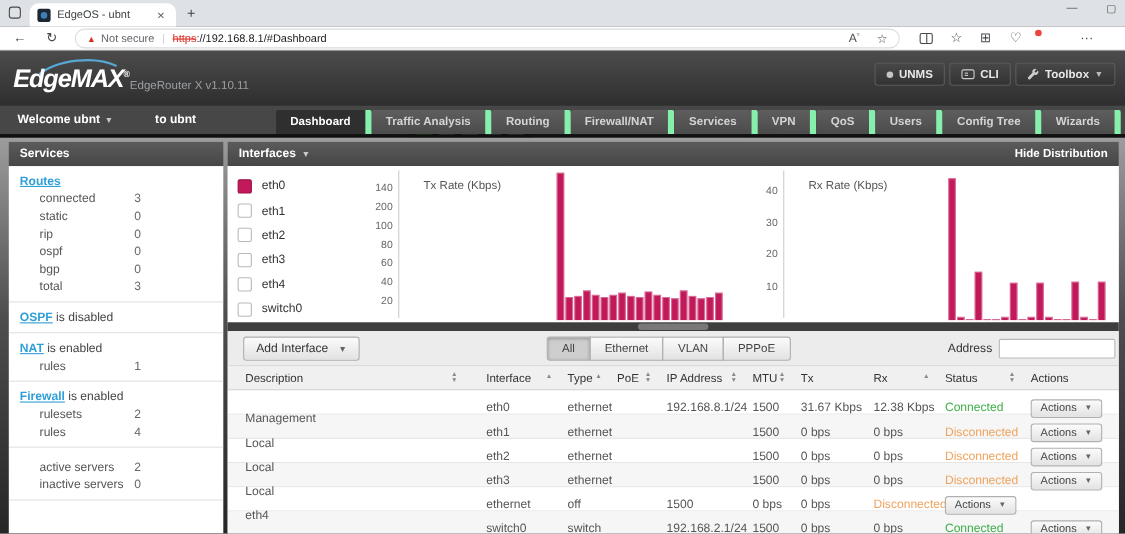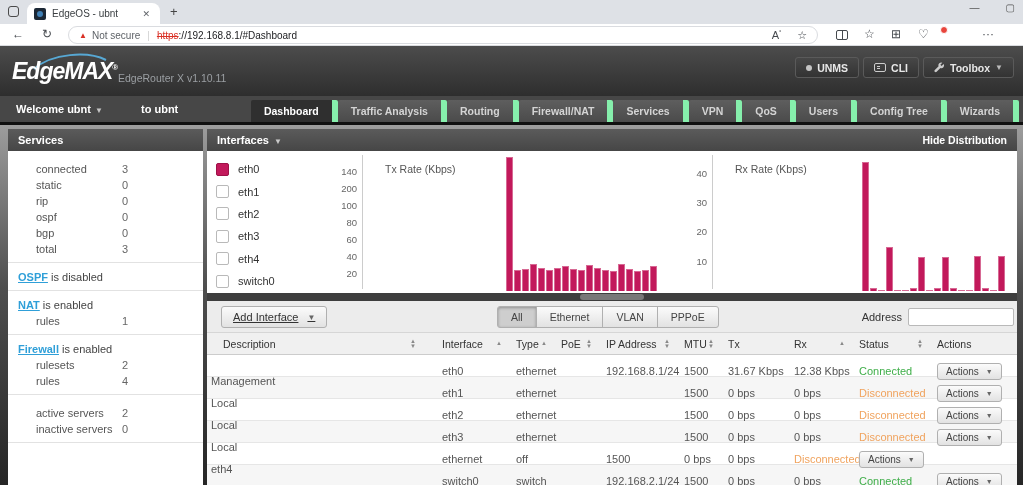--- a/index.html
+++ b/index.html
@@ -95,39 +95,39 @@
   .chart-title { position:absolute; top:12px; font-size:10.5px; color:#555; }
   .axis-line { position:absolute; top:4px; height:134px; width:1px; background:#ccc; }
   .tick { position:absolute; width:28px; text-align:right; font-size:9.5px; color:#666; }
   .bars { position:absolute; bottom:2px; display:flex; align-items:flex-end; }
   .bar { width:7px; margin-right:1px; border:1px solid rgba(255,255,255,.35); border-bottom:none; flex:0 0 auto; }
   .divider { position:absolute; top:142px; height:8px; left:0; right:0; background:#3e3e3e; }
   .divider-thumb { position:absolute; left:50%; margin-left:-32px; top:1px; width:64px; height:6px; background:#787878; border-radius:3px; }
 
   .iface-toolbar { position:absolute; top:150px; height:32px; left:0; right:0; background:#ececec; border-bottom:1px solid #d6d6d6; }
   .btn { background:linear-gradient(#fbfbfb,#e2e2e2); border:1px solid #b0b0b0; border-radius:3px; color:#333; font-size:11px; font-family:inherit; }
-  .add-btn { position:absolute; left:14px; top:5px; height:22px; padding:0 11px; display:flex; align-items:center; gap:9px;text-decoration:underline; }
+  .add-btn { position:absolute; left:14px; top:5px; height:22px; padding:0 11px; display:flex; align-items:center; gap:9px; }
   .add-btn .caret { font-size:8px; color:#666; }
   .filters { position:absolute; left:290px; top:5px; display:flex; }
   .filter-btn { height:22px; padding:0 13px; font-size:10.5px; color:#444; background:linear-gradient(#fbfbfb,#e2e2e2); border:1px solid #b0b0b0; margin-left:-1px; border-radius:0; }
   .filter-btn:first-child { border-radius:3px 0 0 3px; margin-left:0; }
   .filter-btn:last-child { border-radius:0 3px 3px 0; }
   .filter-btn.active { background:#cecece; box-shadow:inset 0 1px 3px rgba(0,0,0,.3); }
   .search-label { position:absolute; left:640px; width:55px; top:10px; text-align:right; font-size:11px; color:#333; }
   .search-input { position:absolute; left:701px; top:7px; width:106px; height:18px; border:1px solid #b9b9b9; border-radius:2px; background:#fff; font-size:11px; padding:0 5px; font-family:inherit; }
 
   .grid-cols { display:grid; grid-template-columns:235px 74px 45px 45px 78px 44px 66px 65px 78px auto; }
   .table-header { position:absolute; top:182px; height:22px; left:0; right:0; background:#f0f0f0; border-bottom:1px solid #ccc; align-items:center; font-size:10.5px; color:#333; }
   .th { display:flex; align-items:center; justify-content:space-between; padding-right:14px; }
   .th:first-child { padding-left:16px; padding-right:26px; }
   .sort-icon { display:flex; flex-direction:column; color:#888; font-size:6px; line-height:4.5px; }
   .tbody { position:absolute; top:204px; left:0; right:0; bottom:0; background:#fff; overflow:hidden; }
   .tr { height:22px; align-items:center; font-size:11px; color:#555; border-bottom:1px solid #e6e6e6; background:#fff; }
   .tr.alt { background:#f6f6f6; }
-  .td:first-child { padding-left:4px;margin-top:20px; }
+  .td:first-child { padding-left:16px;margin-top:20px; }
   .td.status.ok { color:#3fae49; }
   .td.status.warn { color:#f0a35e; }
   .actions-btn { height:17px; padding:0 8px; font-size:10px; color:#444; display:flex; align-items:center; gap:7px; margin-left:0; }
   .actions-btn .caret { font-size:7px; color:#666; }
 </style>
 </head>
 <body>
 
 <div class="tabstrip">
   <div class="tab-layout-icon"></div>
@@ -237,20 +237,21 @@
       <div class="tab-item">Wizards</div>
     </div>
 </div>
 
 <div class="content">
 
   <div class="services-panel">
     <div class="panel-head">Services</div>
     <div class="svc-body" id="svc-body">
         <div class="svc-section">
+          <div class="svc-head"><a class="svc-link">Routes</a></div>
           <div class="svc-row">
             <span class="svc-label">connected</span>
             <span class="svc-value">3</span>
           </div>
           <div class="svc-row">
             <span class="svc-label">static</span>
             <span class="svc-value">0</span>
           </div>
           <div class="svc-row">
             <span class="svc-label">rip</span>

